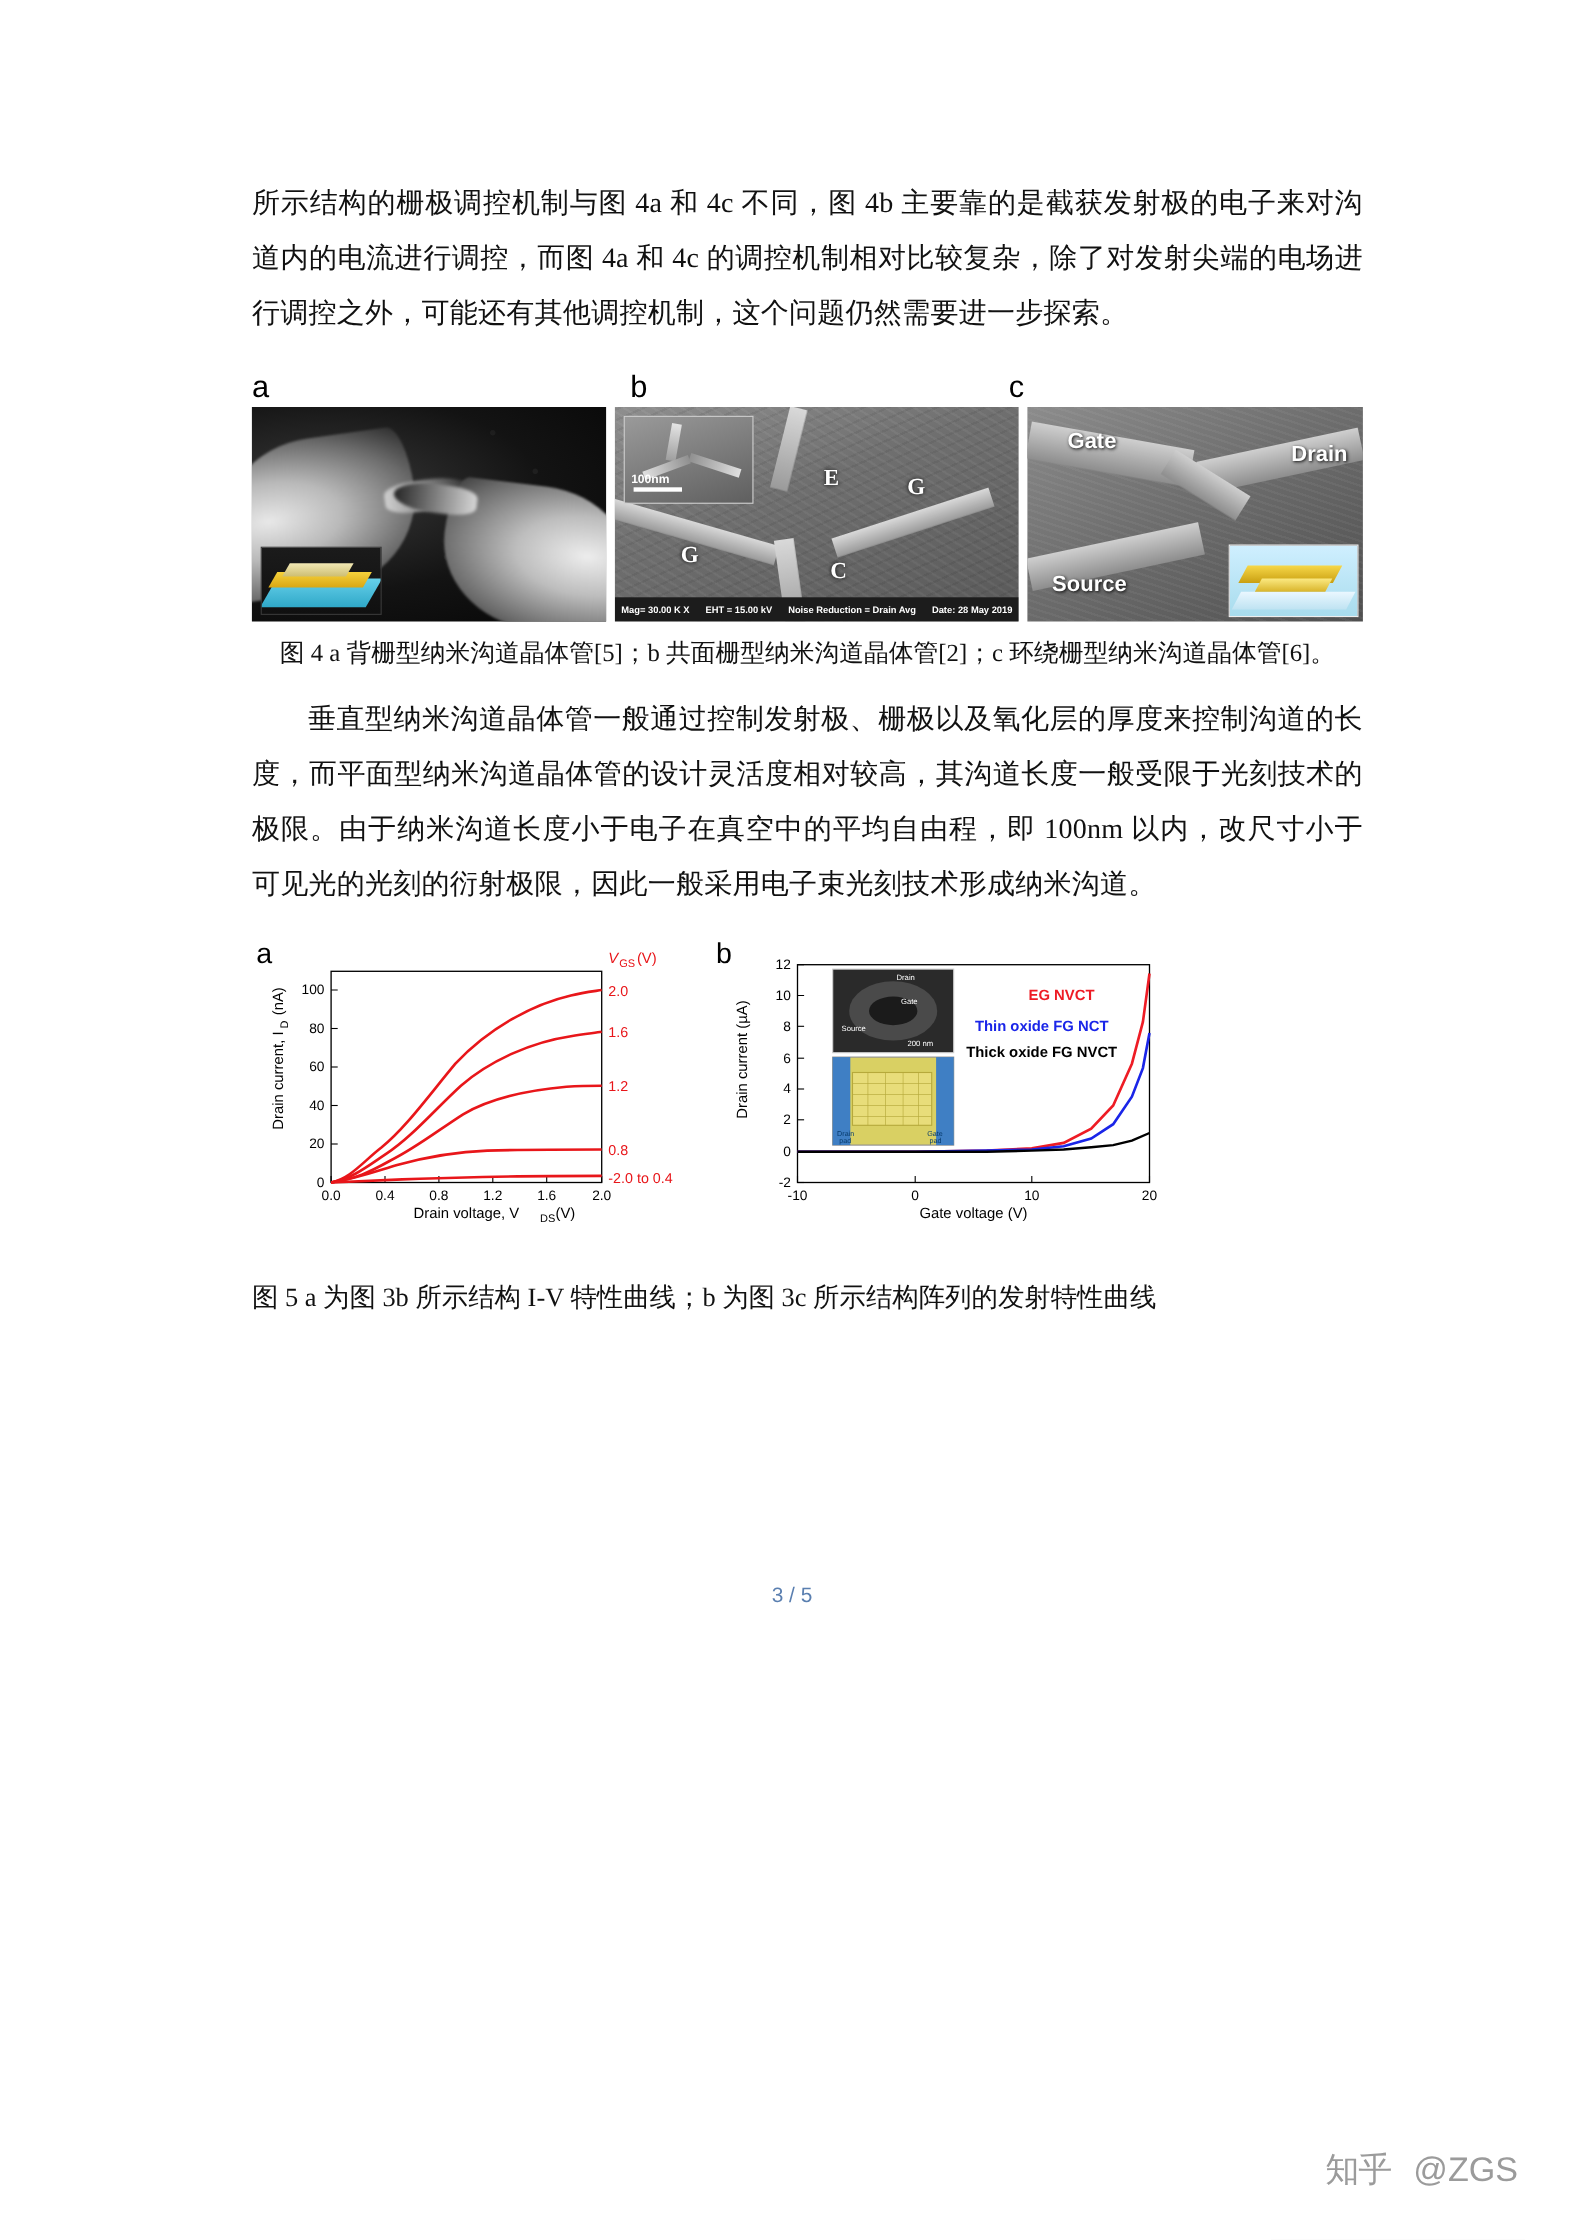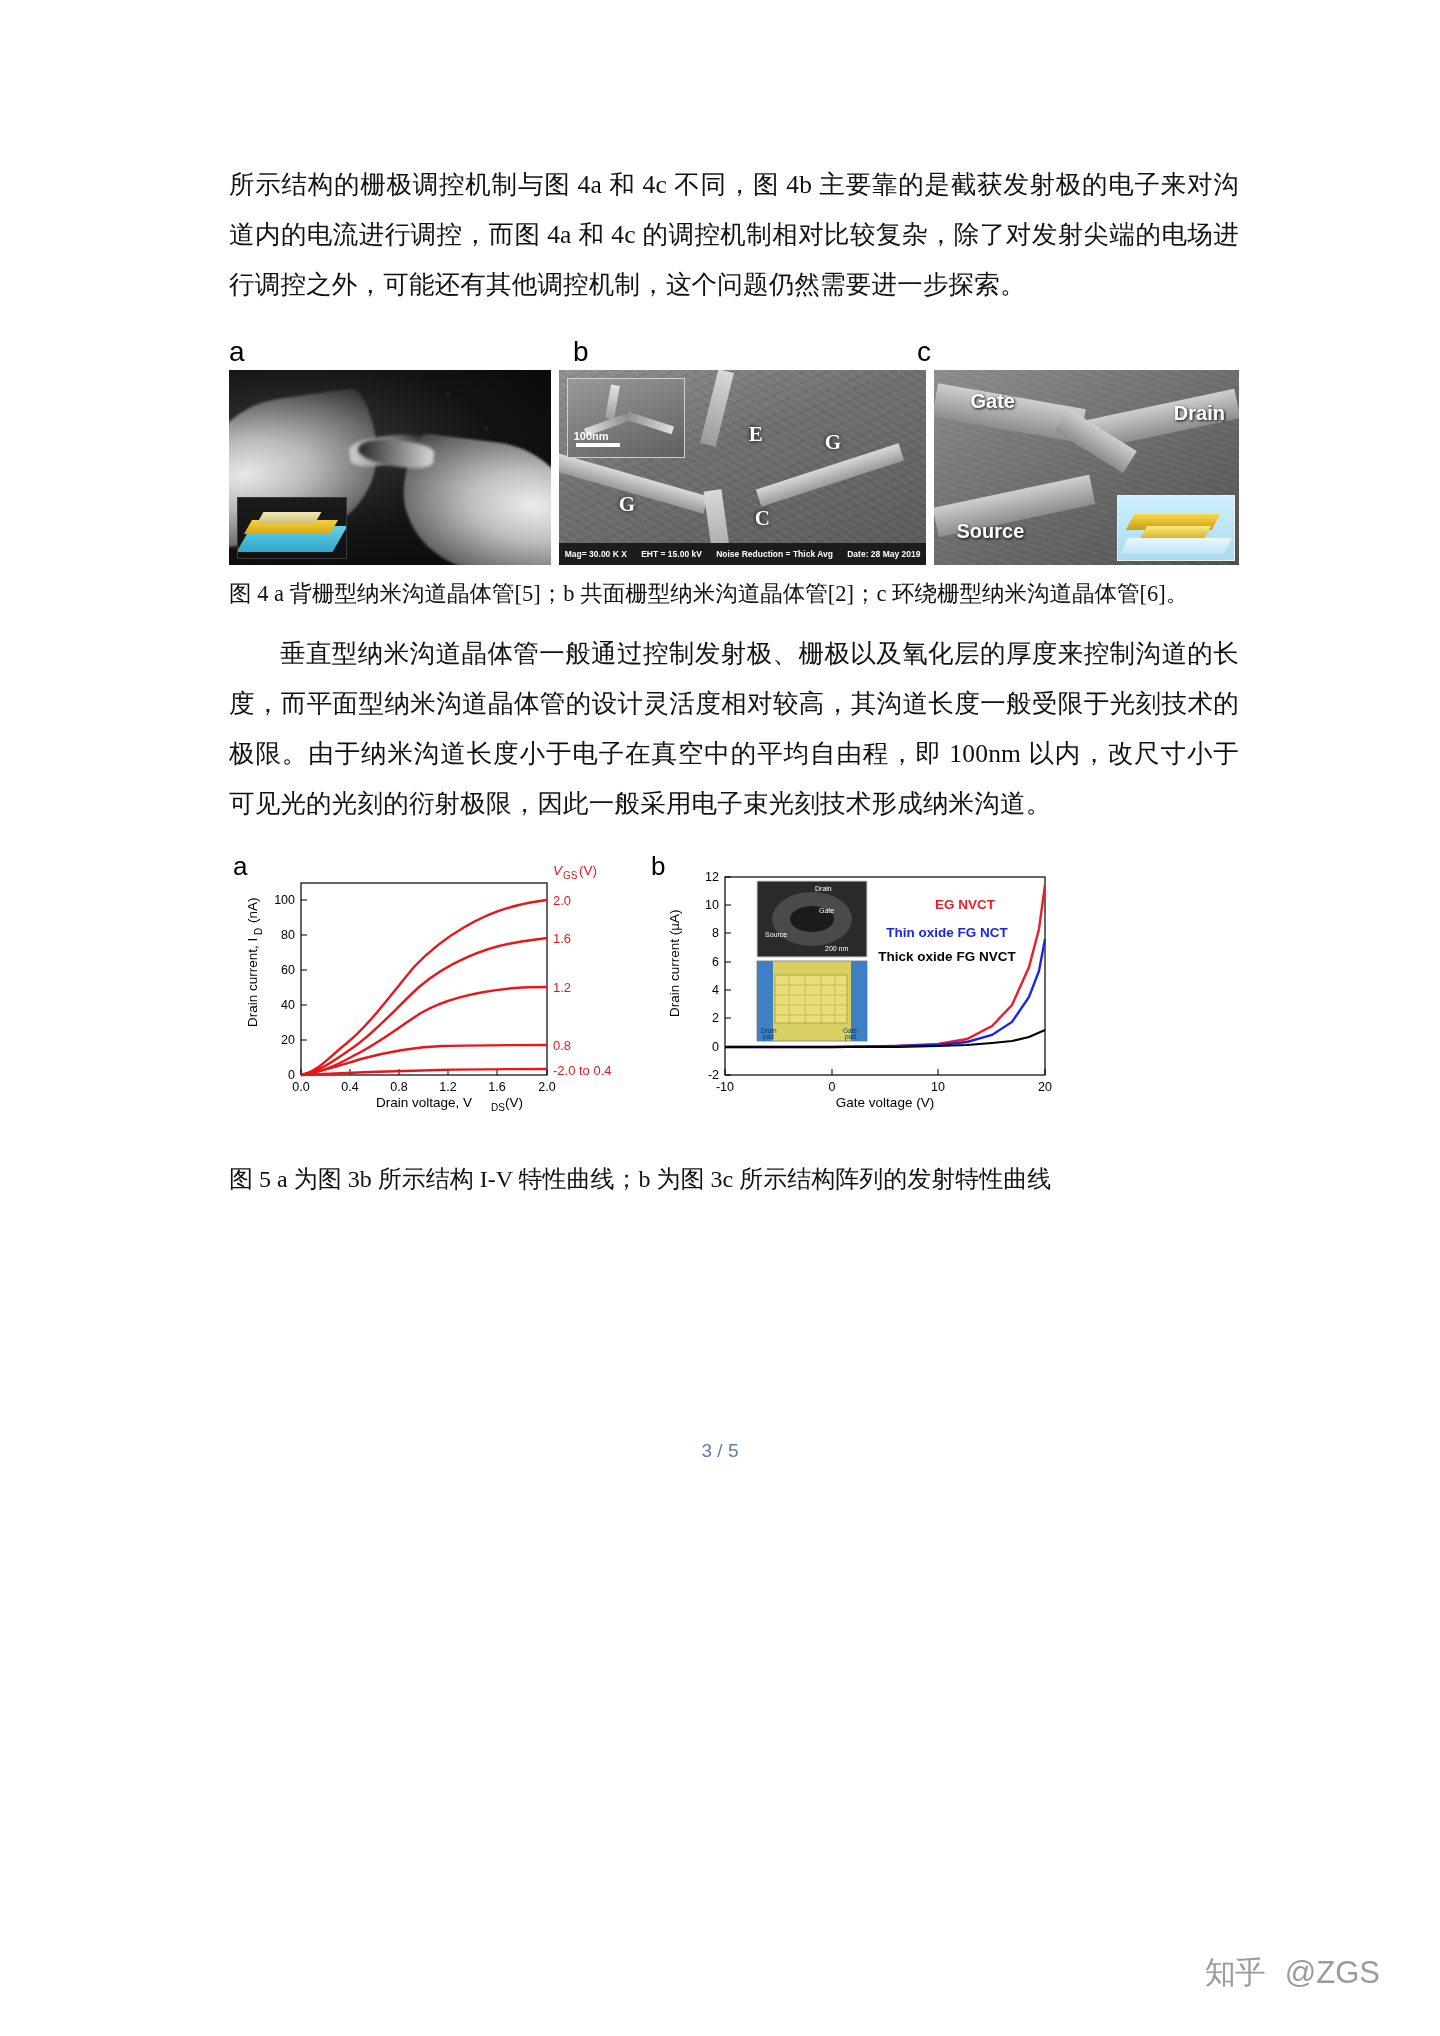--- a/index.html
+++ b/index.html
@@ -206,21 +206,21 @@
   }
   .panel-c .inset3d .base {
     position:absolute; left:6px; bottom:6px; width:104px; height:16px;
     background: linear-gradient(180deg,#eaf7ff,#bfe3f2); transform: skewX(-28deg);
   }
 
   .fig-caption {
     margin-top: 10px;
     font-size: 22.5px;
     line-height: 38px;
-    text-align: left;
+    text-align: center;
     color: #111;
   }
 
   
   .fig5-wrap {
     margin-top: 28px;
     position: relative;
     height: 280px;
   }
   .fig5-row { display:flex; gap: 16px; }
@@ -302,21 +302,21 @@
           </div>
 
           <span class="plabel" style="left:190px;top:52px;">E</span>
           <span class="plabel" style="left:266px;top:60px;">G</span>
           <span class="plabel" style="left:60px;top:122px;">G</span>
           <span class="plabel" style="left:196px;top:136px;">C</span>
 
           <div class="footbar">
             <span>Mag= 30.00 K X</span>
             <span>EHT = 15.00 kV</span>
-            <span>Noise Reduction = Thick Avg</span>
+            <span>Noise Reduction = Drain Avg</span>
             <span>Date: 28 May 2019</span>
           </div>
         </div>
 
         <div class="panel panel-c">
           <div class="grain"></div>
           <div class="elec" style="left:0px;top:26px;width:150px;height:34px;transform:rotate(10deg);"></div>
           <div class="elec" style="right:0px;top:34px;width:150px;height:30px;transform:rotate(-12deg);"></div>
           <div class="elec" style="left:0px;bottom:44px;width:160px;height:30px;transform:rotate(-12deg);"></div>
           <div class="elec" style="left:122px;top:58px;width:80px;height:26px;transform:rotate(32deg);"></div>

